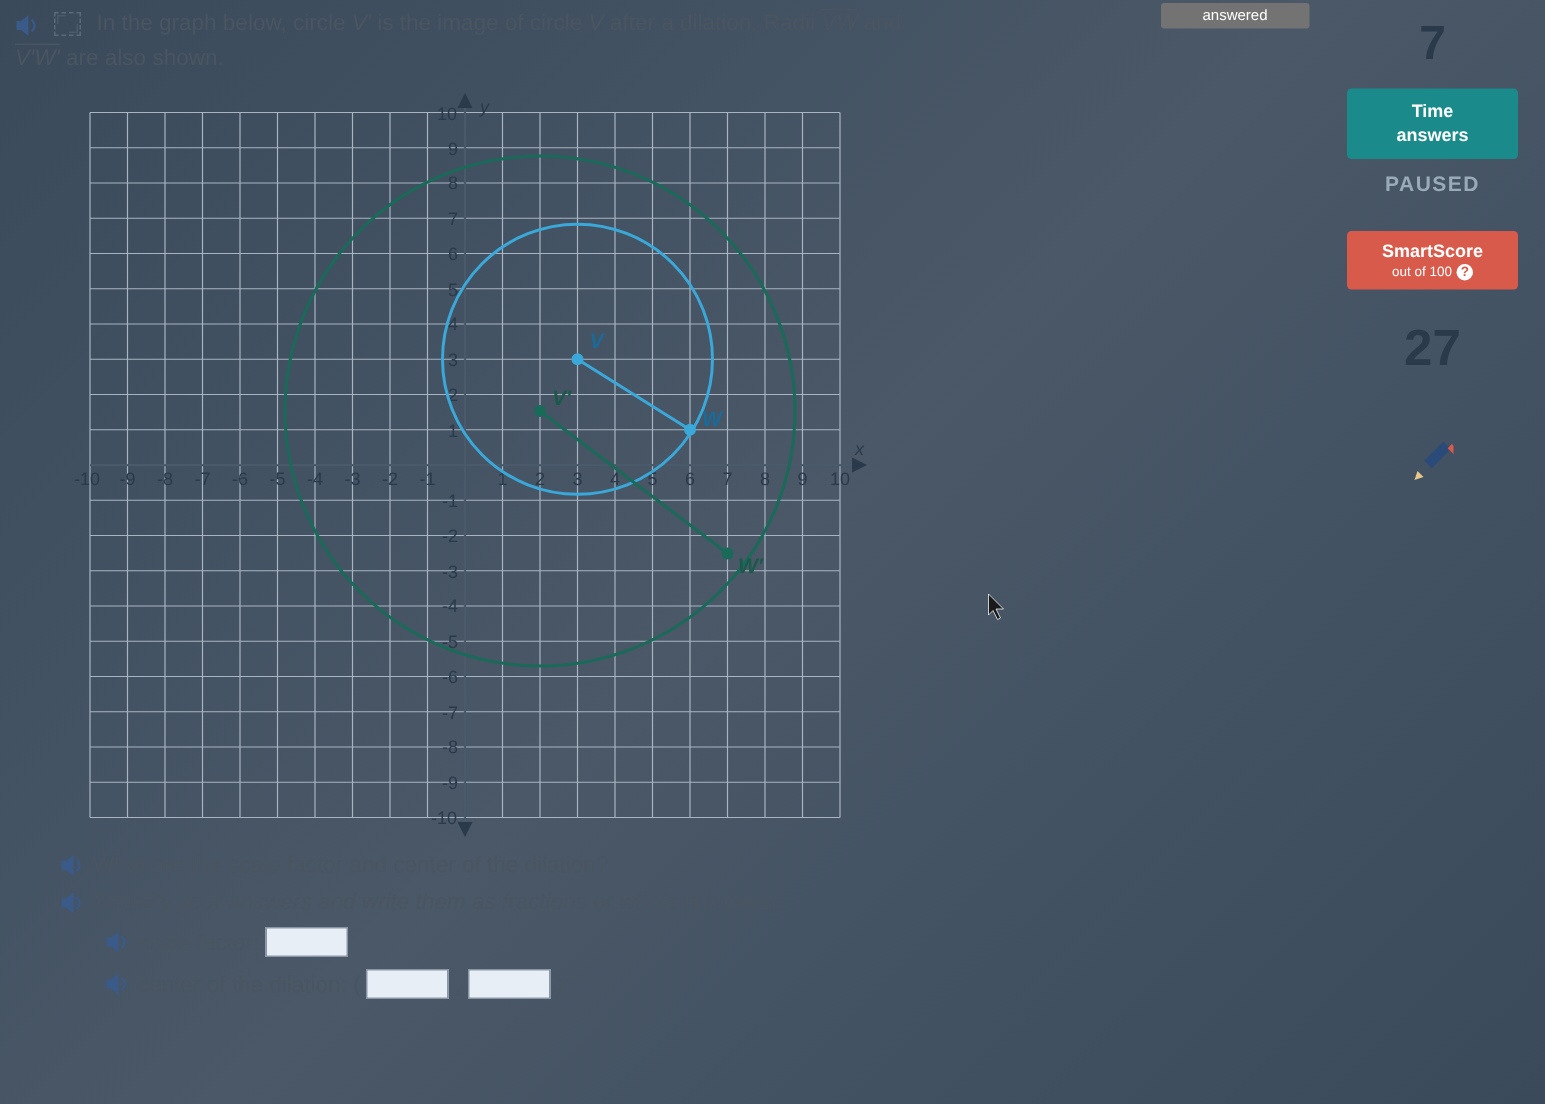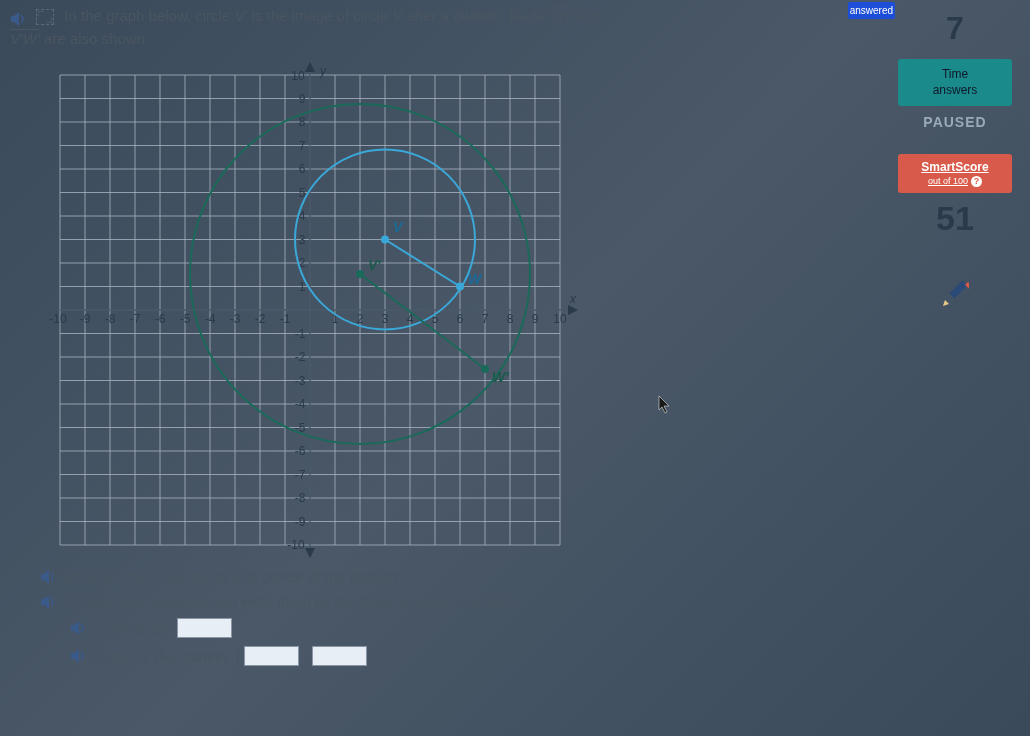--- a/index.html
+++ b/index.html
@@ -85,44 +85,43 @@
       vertical-align: middle;
     }
     .sidebar .qnum {
       font-size: 32px;
       font-weight: bold;
       color: #2a3a4a;
       margin-bottom: 12px;
     }
     .time-badge {
       background: #1a8a8a;
-      color: #0f172a;
+      color: #ffffff;
       font-size: 12px;
-      font-weight: normal;
+      font-weight: bold;
       padding: 8px 4px;
       border-radius: 3px;
       margin: 0 8px 8px;
       line-height: 1.3;
     }
     .paused {
       color: #9aaab8;
       font-size: 14px;
       font-weight: bold;
       letter-spacing: 1px;
       margin-bottom: 24px;
     }
     .smartscore-badge {
       background: #d85a4a;
       color: #fff;
       font-size: 11px;
       padding: 6px 4px;
       border-radius: 3px;
-      margin: 0 8px 6px;
+      margin: 0 8px 20px;
       line-height: 1.3;
-      text-decoration: underline;
     }
     .smartscore-badge .ss-title { font-weight: bold; font-size: 12px;}
     .smartscore-badge .ss-sub { font-size: 9px; }
     .score-num {
       font-size: 34px;
       font-weight: bold;
       color: #2a3a4a;
     }
     .pencil-icon {
       margin-top: 40px;
@@ -132,25 +131,25 @@
     .cursor {
       position: absolute;
       left: 658px;
       top: 395px;
       width: 14px;
       height: 20px;
     }
     .answered-pill {
       position: absolute;
       top: 2px;
-      right: 135px;
-      background: #1d4ed8;
+      right: 157px;
+      background: #737373;
       color: #fff;
       font-size: 10px;
-      padding: 3px 2px;
+      padding: 3px 28px;
       border-radius: 2px;
     }
     .q-circle {
       display:inline-block; width:11px; height:11px; border-radius:50%;
       background:#fff; color:#d85a4a; font-size:9px; font-weight:bold;
       text-align:center; line-height:11px; margin-left:3px;
     }
   </style>
 </head>
 <body>
@@ -342,21 +341,21 @@
     <div class="qnum">7</div>
     <div class="time-badge">
       <div>Time</div>
       <div>answers</div>
     </div>
     <div class="paused">PAUSED</div>
     <div class="smartscore-badge">
       <div class="ss-title">SmartScore</div>
       <div class="ss-sub"><span>out of 100</span><span class="q-circle">?</span></div>
     </div>
-    <div class="score-num">51</div>
+    <div class="score-num">27</div>
     <div class="pencil-icon">
       <svg width="28" height="28" viewBox="0 0 28 28">
         <rect x="14" y="2" width="7" height="18" transform="rotate(45 17 11)" fill="#2a4a7a"></rect>
         <polygon points="4,22 8,26 2,28" fill="#e8c888"></polygon>
         <polygon points="2,28 4,26 3,27" fill="#2a2a2a"></polygon>
         <rect x="19" y="-1" width="7" height="4" transform="rotate(45 17 11)" fill="#d85a4a"></rect>
       </svg>
     </div>
   </div>
 </div>

